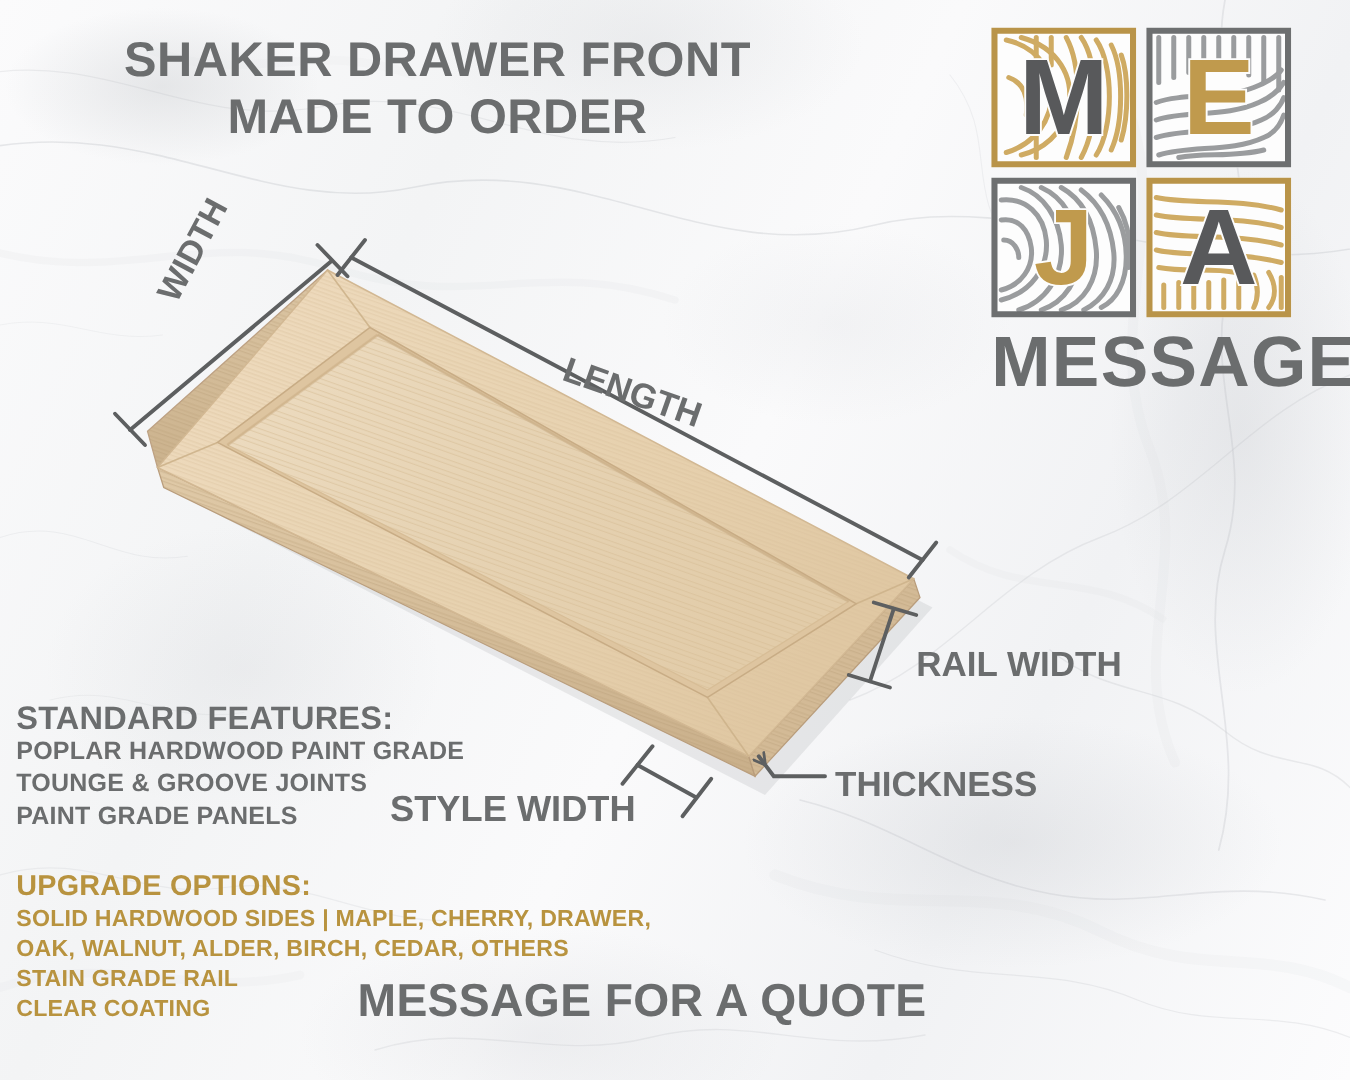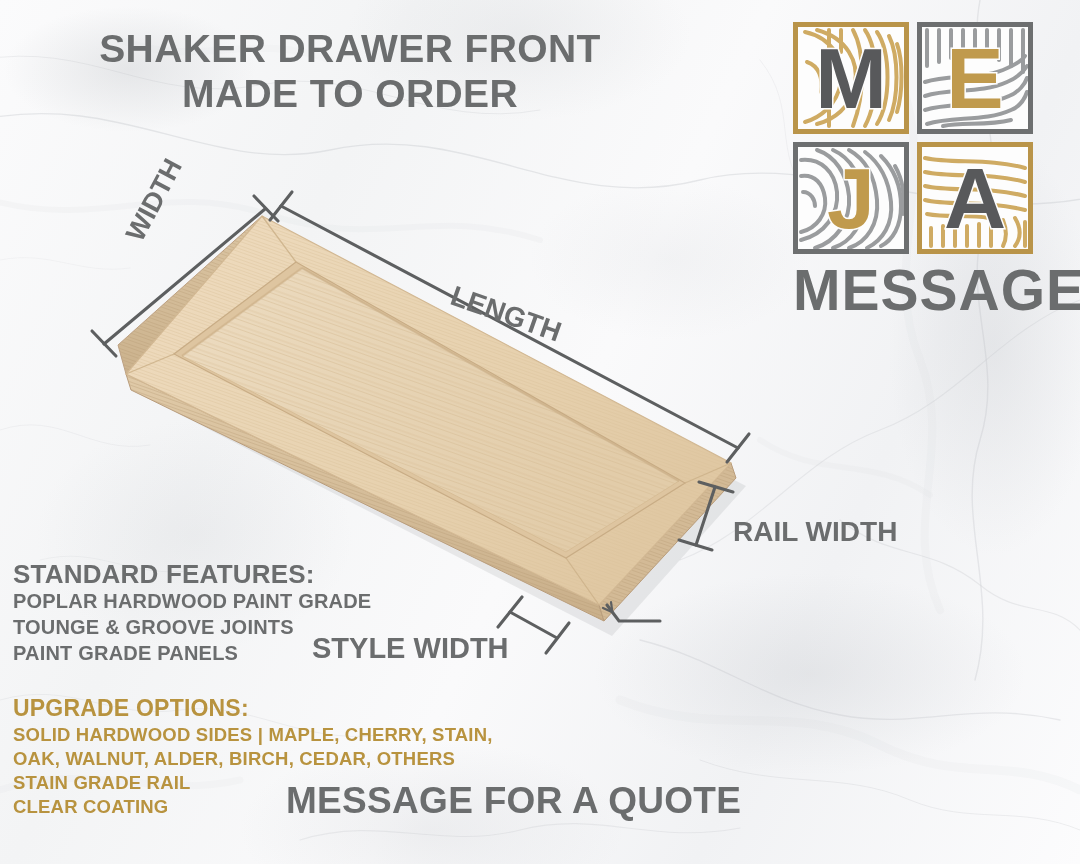--- a/index.html
+++ b/index.html
@@ -345,32 +345,33 @@
         <line x1="510" y1="612" x2="557" y2="638"></line>
         <line x1="498" y1="627" x2="522" y2="597"></line>
         <line x1="546" y1="653" x2="569" y2="623"></line>
       </g>
     </g>
   </svg>
 
   <div class="dim" id="lbl-width">WIDTH</div>
   <div class="dim" id="lbl-length">LENGTH</div>
   <div class="dim" id="lbl-rail">RAIL WIDTH</div>
+  <div class="dim" id="lbl-thickness">THICKNESS</div>
   <div class="dim" id="lbl-style">STYLE WIDTH</div>
 
   <div class="block" id="standard">
     <div class="hd">STANDARD FEATURES:</div>
     <div class="li">POPLAR HARDWOOD PAINT GRADE</div>
     <div class="li">TOUNGE &amp; GROOVE JOINTS</div>
     <div class="li">PAINT GRADE PANELS</div>
   </div>
 
   <div class="block" id="upgrade">
     <div class="hd">UPGRADE OPTIONS:</div>
-    <div class="li">SOLID HARDWOOD SIDES | MAPLE, CHERRY, STAIN,</div>
+    <div class="li">SOLID HARDWOOD SIDES | MAPLE, CHERRY, DRAWER,</div>
     <div class="li">OAK, WALNUT, ALDER, BIRCH, CEDAR, OTHERS</div>
     <div class="li">STAIN GRADE RAIL</div>
     <div class="li">CLEAR COATING</div>
   </div>
 
   <div class="cta">MESSAGE FOR A QUOTE</div>
 
 </div>
 
 </body></html>

